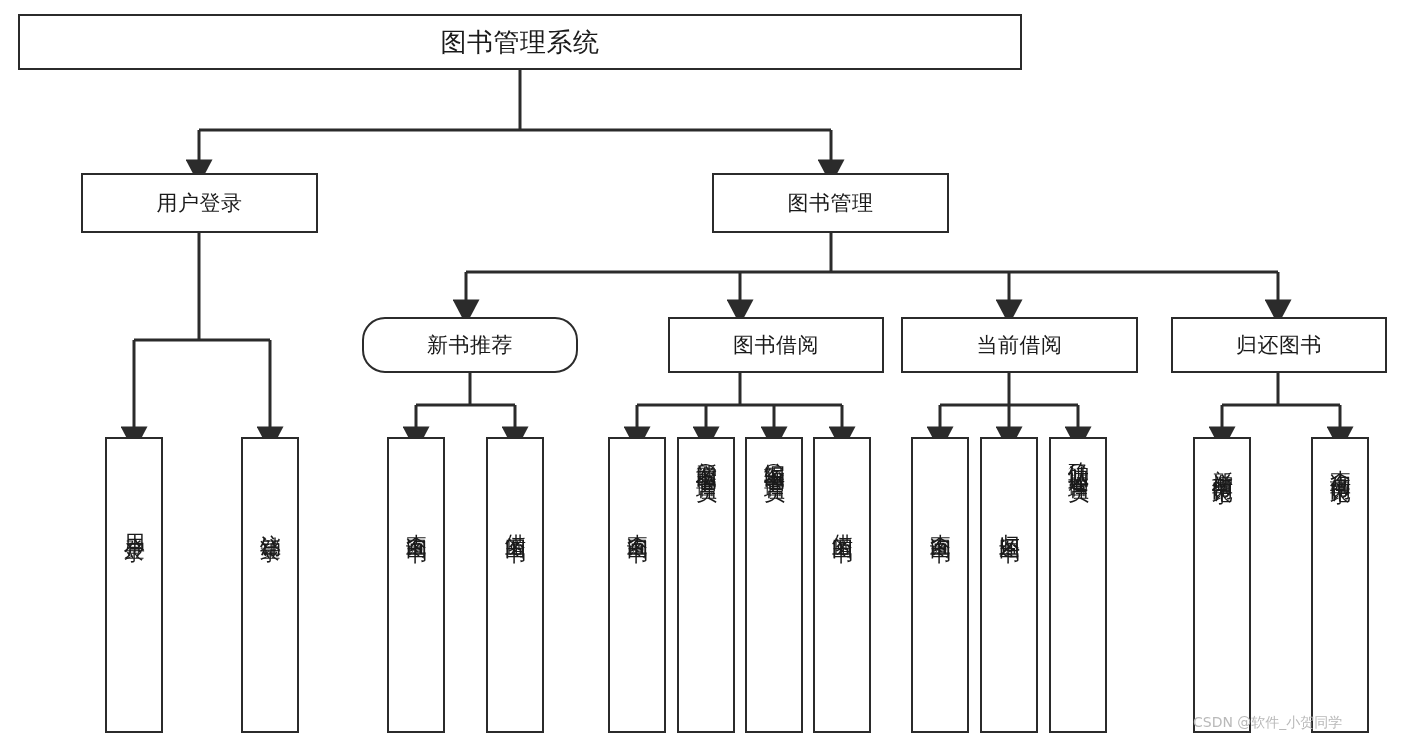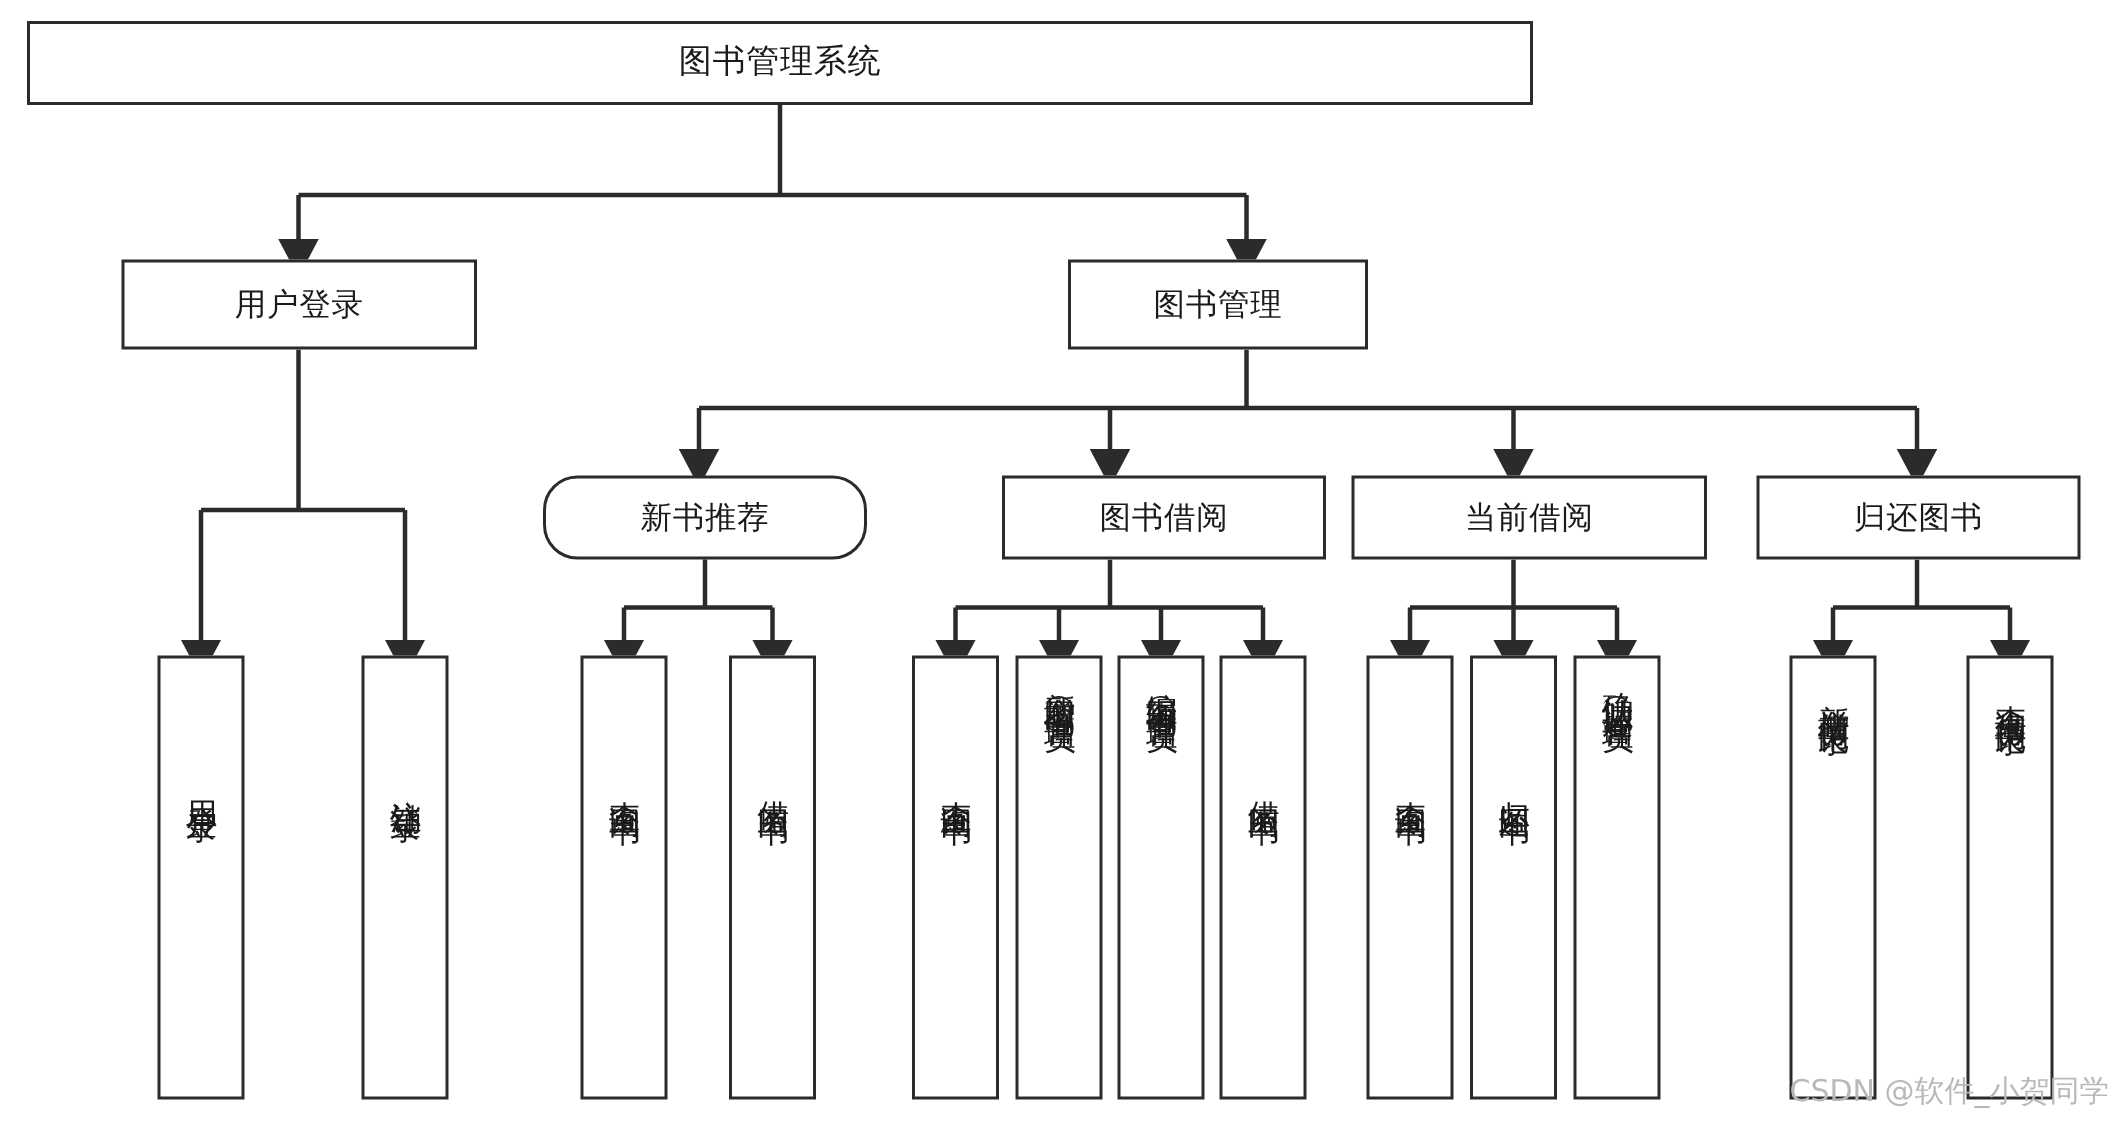--- a/index.html
+++ b/index.html
@@ -57,26 +57,26 @@
     text-orientation: upright;
     font-size: 21px;
     line-height: 1.1;
     letter-spacing: 3px;
     white-space: nowrap;
     display: block;
   }
   .node.vert.pad-mid .label { margin-top: 78px; }
   .node.vert.pad-small .label { margin-top: 14px; }
   .node.vert.pad-tiny .label { margin-top: 6px; }
-  .node.root .label { font-size: 22px; }
+  .node.root .label { font-size: 26px; }
   .watermark {
     position: absolute;
     left: 1193px;
     top: 714px;
-    font-size: 20px;
+    font-size: 14px;
     color: #b9b9b9;
     white-space: nowrap;
     z-index: 5;
     font-family: "DejaVu Sans", "Liberation Sans", sans-serif;
   }
 </style>
 </head>
 <body>
 
 <div id="canvas">
@@ -131,21 +131,21 @@
     </g>
   </svg>
 
   <div class="node horiz root" style="left:18px; top:14px; width:1004px; height:56px;">
     <span class="label">图书管理系统</span>
   </div>
 
   <div class="node horiz" style="left:81px; top:173px; width:237px; height:60px;">
     <span class="label">用户登录</span>
   </div>
-  <div class="node horiz" style="left:712px; top:173px; width:200px; height:60px;">
+  <div class="node horiz" style="left:712px; top:173px; width:237px; height:60px;">
     <span class="label">图书管理</span>
   </div>
 
   <div class="node horiz" style="left:362px; top:317px; width:216px; height:56px;border-radius:23px;">
     <span class="label">新书推荐</span>
   </div>
   <div class="node horiz" style="left:632px; top:317px; width:216px; height:56px;margin-left:36px;">
     <span class="label">图书借阅</span>
   </div>
   <div class="node horiz" style="left:901px; top:317px; width:237px; height:56px;">

